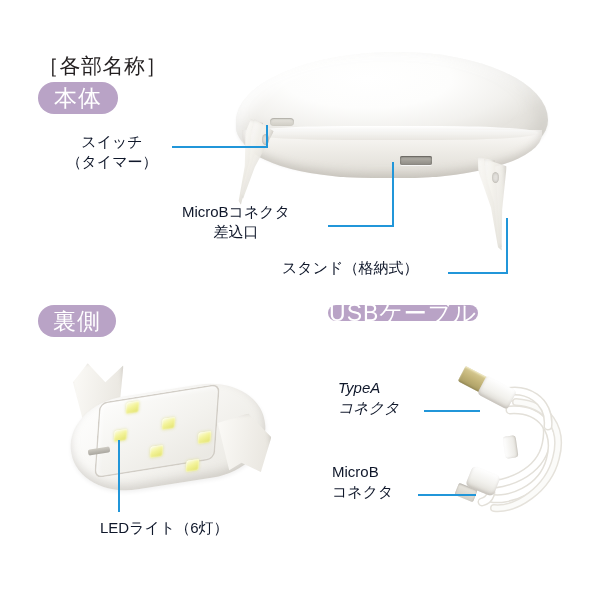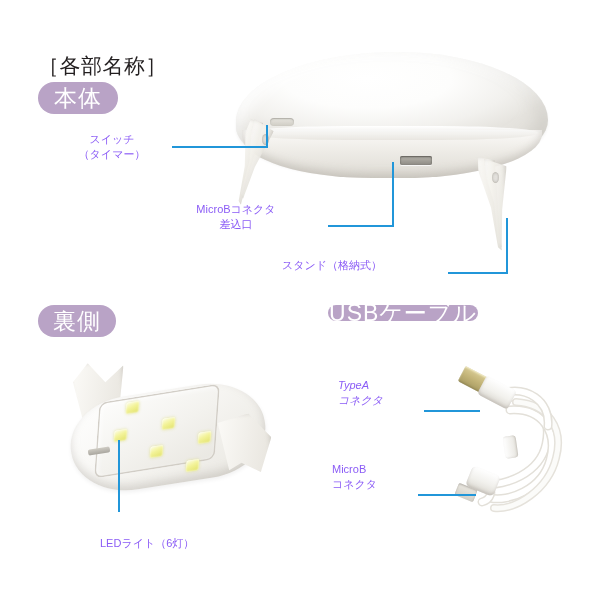--- a/index.html
+++ b/index.html
@@ -36,23 +36,23 @@
     justify-content: center;
     background: #b9a3c6;
     color: #ffffff;
     border-radius: 999px;
     font-size: 23px;
     letter-spacing: 1px;
     white-space: nowrap;
   }
   .callout {
     position: absolute;
-    font-size: 11px;
+    font-size: 15px;
     line-height: 1.32;
-    color: #8b5cf6;
+    color: #0f172a;
     white-space: nowrap;
   }
   .callout.center { text-align: center; }
   .callout.left   { text-align: left; }
 
   
   .lead-h, .lead-v {
     position: absolute;
     background: #2196d9;
   }
@@ -373,21 +373,21 @@
     <div class="led" style="left:146px; top:70px;"></div>
     <div class="led" style="left:62px; top:68px;"></div>
     <div class="led" style="left:98px; top:84px;"></div>
     <div class="led" style="left:134px; top:98px;"></div>
 
     <div class="under-fin fin-b"></div>
     <div class="under-slot"></div>
   </div>
 
   <div class="lead-v" style="left:118px; top:440px; height:72px;"></div>
-  <div class="callout left" style="left:100px; top:518px;margin-top:18px;">
+  <div class="callout left" style="left:100px; top:518px;">
     <div>LEDライト（6灯）</div>
   </div>
 
   <div class="cable-wrap">
     <svg class="cable-svg" viewBox="0 0 150 182">
       <g fill="none" stroke-linecap="round">
         <path d="M72,40 C104,34 120,58 114,86 C108,116 72,128 54,126" stroke="#e3e0d9" stroke-width="9"></path>
         <path d="M72,40 C104,34 120,58 114,86 C108,116 72,128 54,126" stroke="#ffffff" stroke-width="6"></path>
         <path d="M78,52 C110,50 126,74 118,102 C110,132 76,144 58,140" stroke="#e3e0d9" stroke-width="9"></path>
         <path d="M78,52 C110,50 126,74 118,102 C110,132 76,144 58,140" stroke="#ffffff" stroke-width="6"></path>

